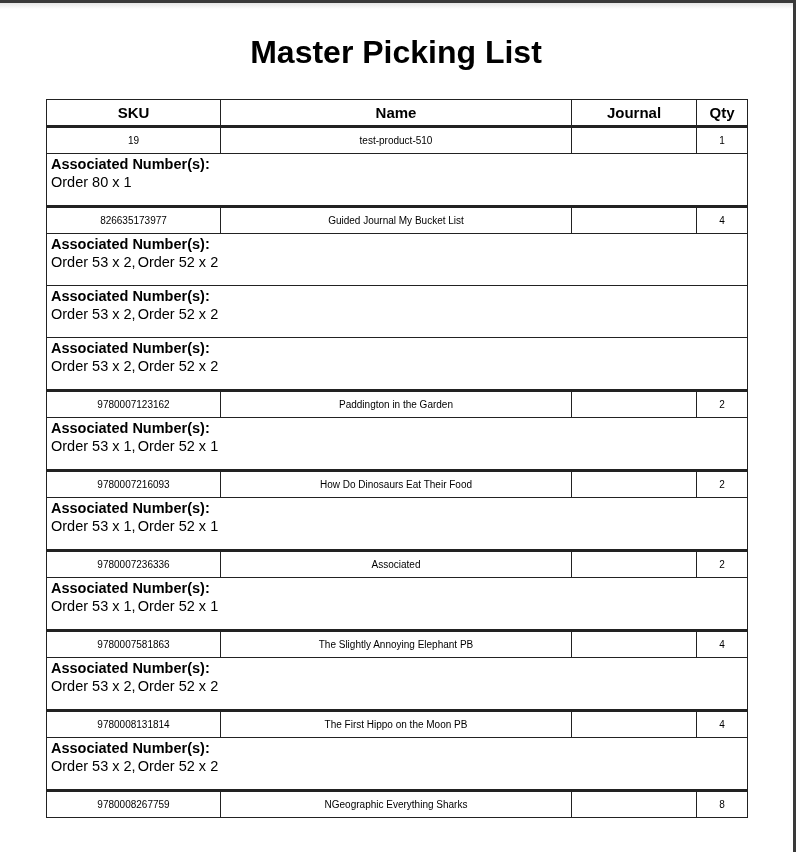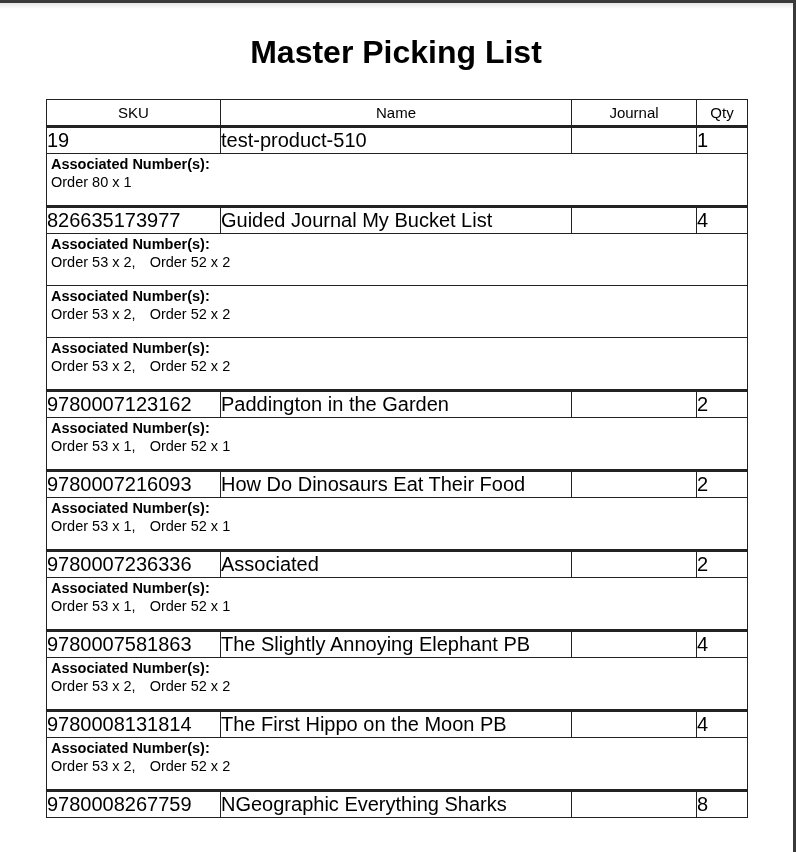--- a/index.html
+++ b/index.html
@@ -16,27 +16,27 @@
     position:absolute; left:0; width:792px; top:32px; margin:0;
     text-align:center; font-size:32px; font-weight:bold; line-height:40px;
   }
   table {
     position:absolute; left:46px; top:99px; width:701px;
     border-collapse:collapse; table-layout:fixed;
   }
   col.c-sku { width:174px; } col.c-name { width:351px; }
   col.c-loc { width:125px; } col.c-qty { width:51px; }
   th, td { border:1.5px solid #222; padding:0; }
-  th { height:25px; font-size:15px; font-weight:normal; text-align:center; vertical-align:middle; }
+  th { height:25px; font-size:15px; font-weight:bold; text-align:center; vertical-align:middle; }
   thead tr { border-bottom:3px solid #222; }
-  td.cell { height:25px; font-size:20px; vertical-align:middle; }
+  td.cell { height:25px; font-size:10px; text-align:center; vertical-align:middle; }
   tr.item-row td { border-top:3px solid #222; }
   td.assoc { height:50px; vertical-align:top; text-align:left; padding:1px 8px 0 4px; font-size:14.5px; line-height:18px; }
   .assoc-label { font-weight:bold; display:block; }
-  .assoc-orders span + span { margin-left:14px; }
+  .assoc-orders span + span { margin-left:2px; }
 </style>
 </head>
 <body>
 
 <div class="frame-top"></div>
 <div class="frame-right"></div>
 <div class="page-shadow"></div>
 
 <h1>Master Picking List</h1>
 

